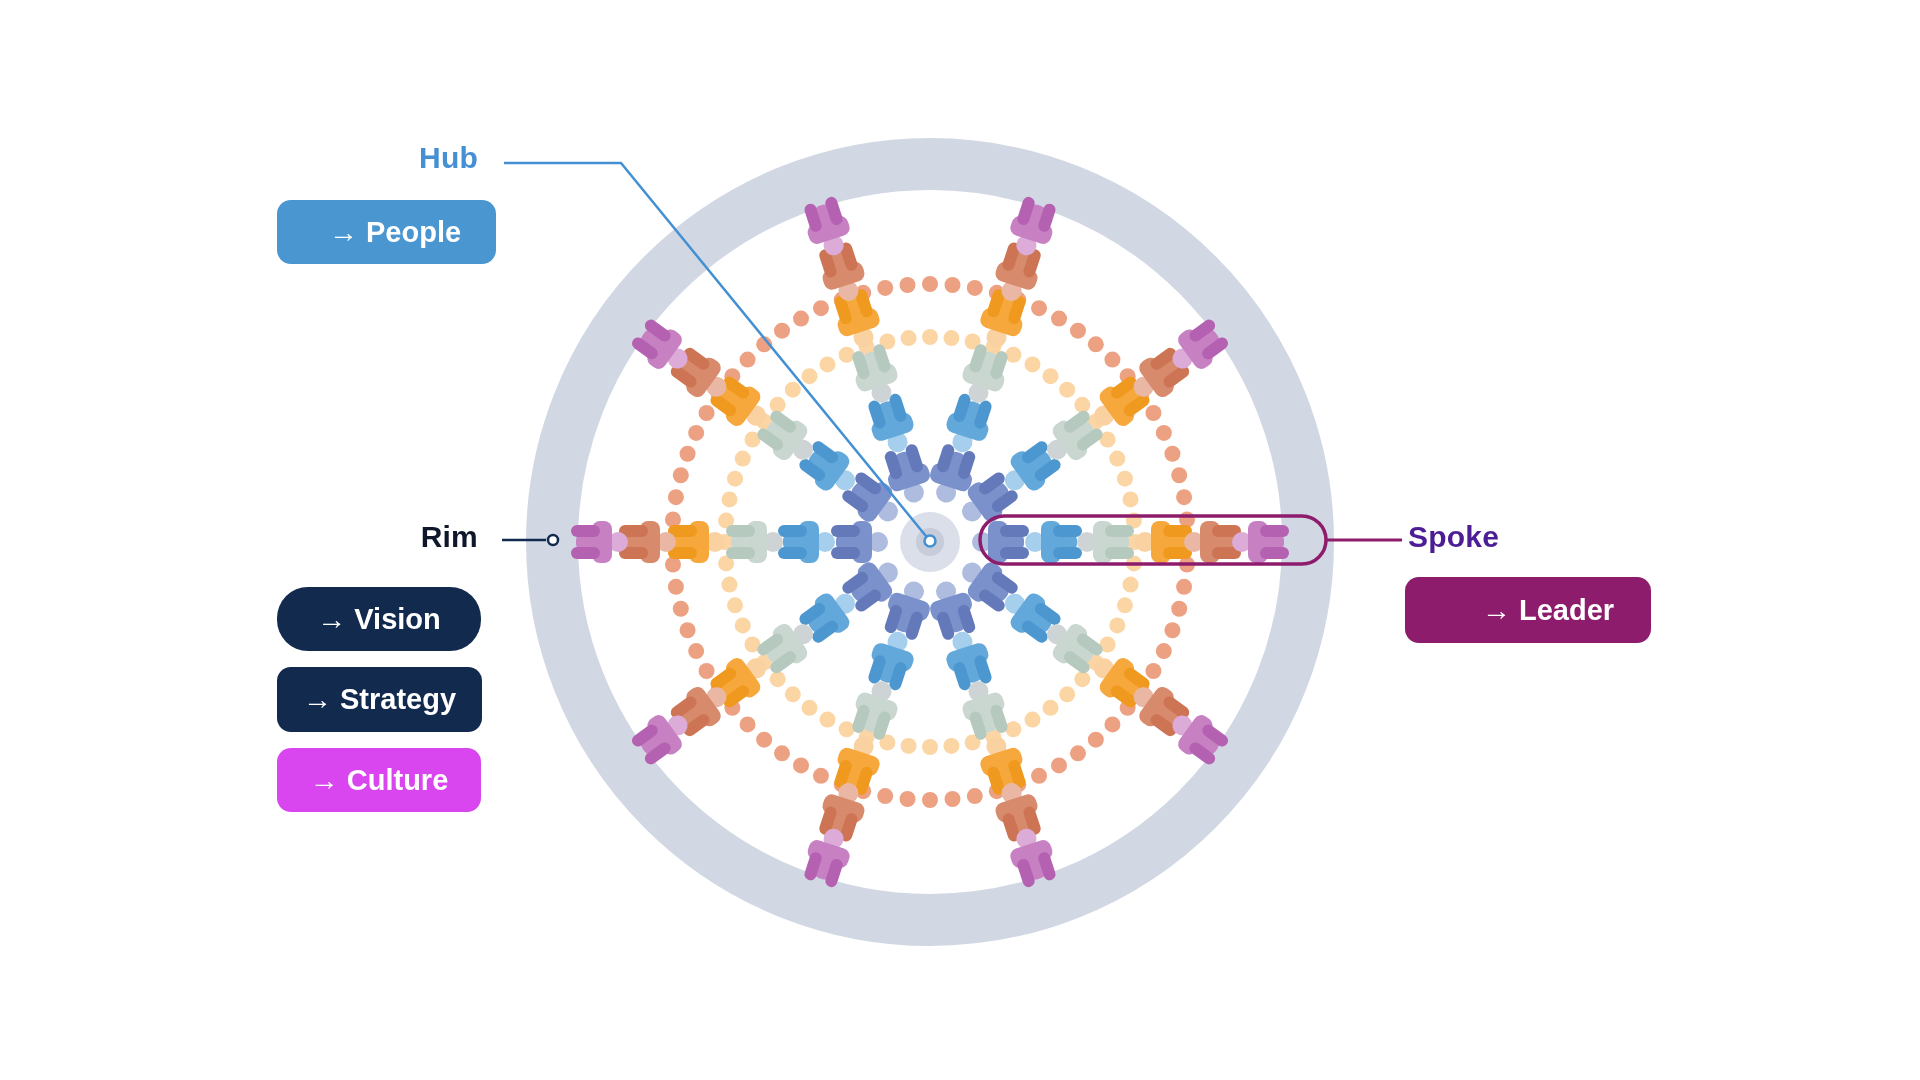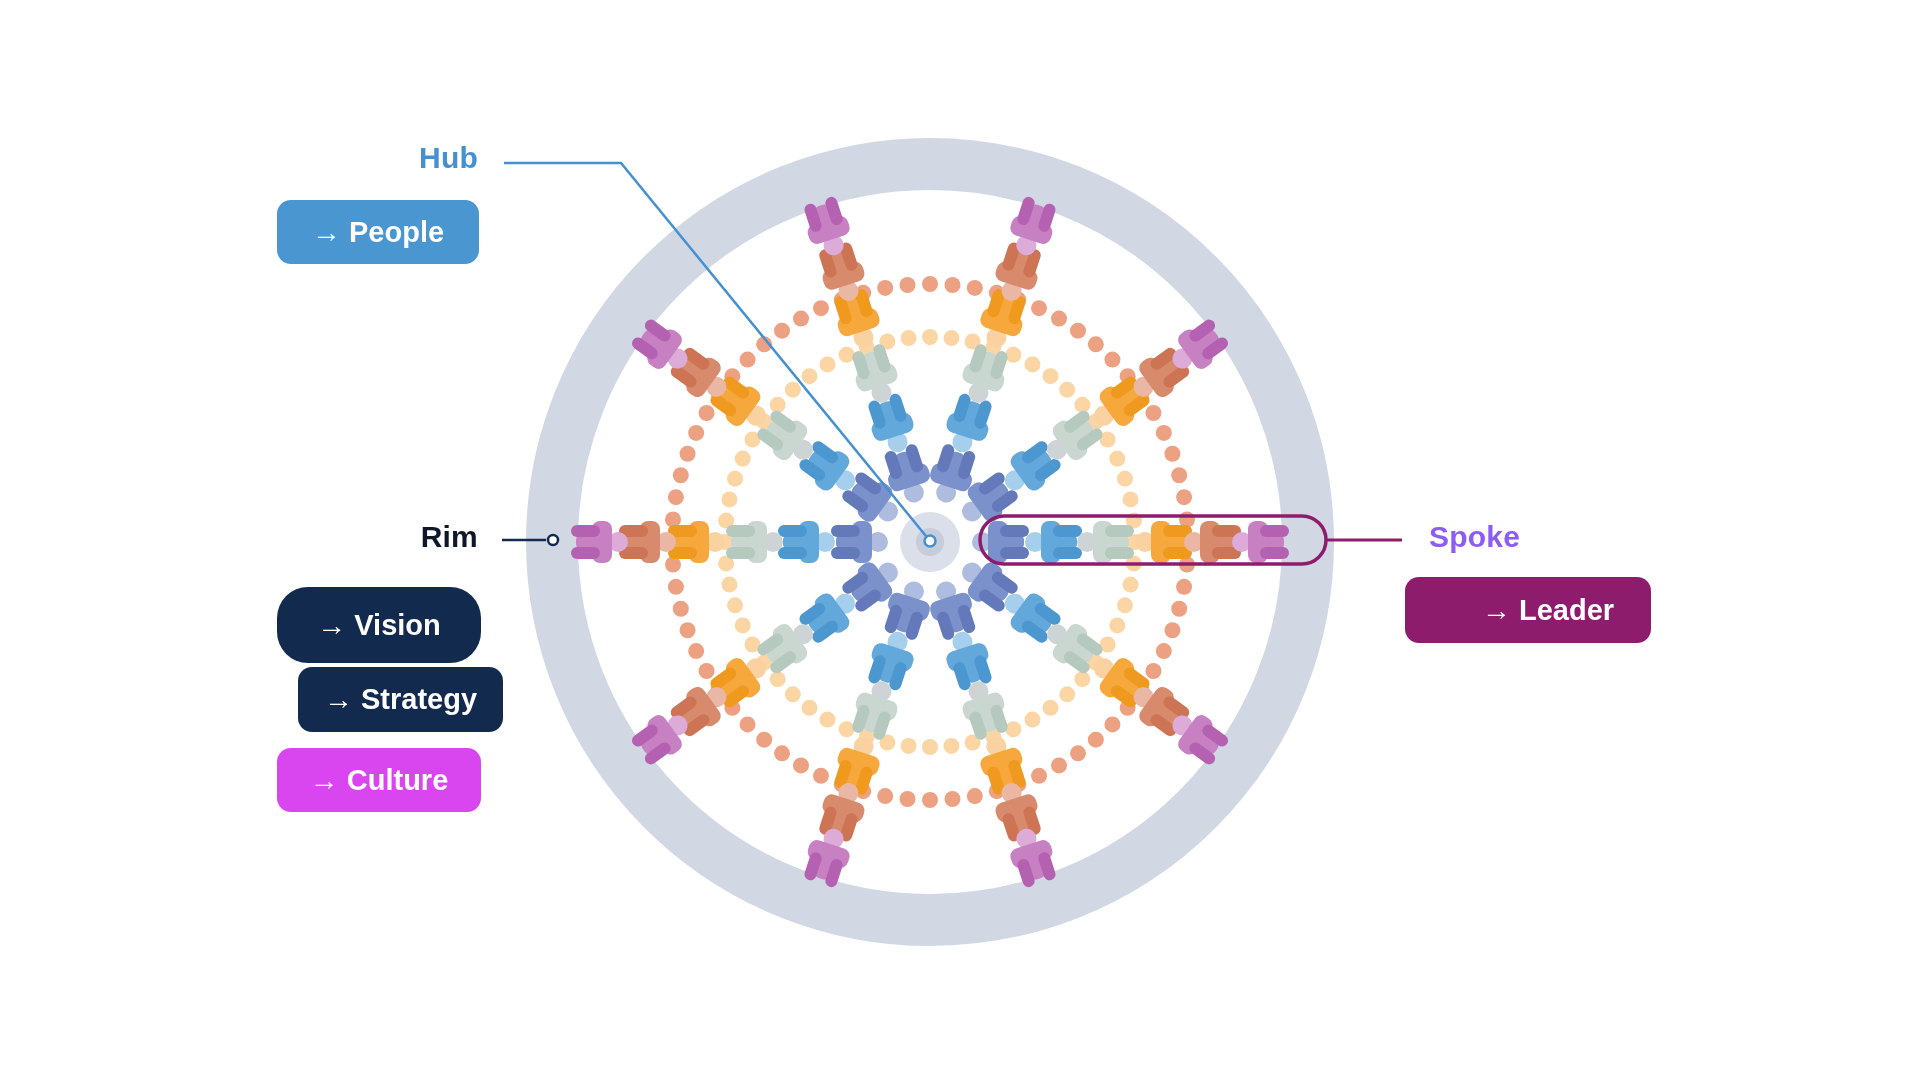--- a/index.html
+++ b/index.html
@@ -9,29 +9,29 @@
   }
   .stage{position:absolute;left:0;top:0;width:1920px;height:1080px;}
   svg.layer{position:absolute;left:0;top:0;}
   .callout{
     position:absolute;font-weight:bold;font-size:30px;line-height:32px;
     letter-spacing:0.2px;white-space:nowrap;
   }
   .callout.right{width:178px;text-align:right;}
   .c-hub{color:#4490d2;}
   .c-navy{color:#0f172a;}
-  .c-magenta{color:#8b5cf6;margin-left:21px;}
+  .c-magenta{color:#4c1d95;}
   .pill{
     position:absolute;display:flex;align-items:center;justify-content:center;
     color:#ffffff;font-weight:bold;font-size:29px;border-radius:14px;
     white-space:nowrap;
   }
-  .pill-people{left:277px;top:200px;width:202px;height:64px;background:#4a96d1;}
-  .pill-vision{left:277px;top:587px;width:204px;height:76px;background:#132a4f;border-radius:31px;}
-  .pill-strategy{left:277px;top:667px;width:205px;height:65px;background:#132a4f;margin-left:21px;}
+  .pill-people{left:277px;top:200px;width:202px;height:64px;background:#4a96d1;padding-left:17px;}
+  .pill-vision{left:277px;top:587px;width:204px;height:64px;background:#132a4f;border-radius:31px;}
+  .pill-strategy{left:277px;top:667px;width:205px;height:65px;background:#132a4f;}
   .pill-culture{left:277px;top:748px;width:204px;height:64px;background:#d946ef;}
   .pill-leader{left:1405px;top:577px;width:206px;height:66px;background:#8e1c6c;padding-left:40px;}
 </style>
 </head>
 <body>
 
 <div class="stage">
 
   <svg class="layer" width="1920" height="1080" viewBox="0 0 1920 1080">
 

